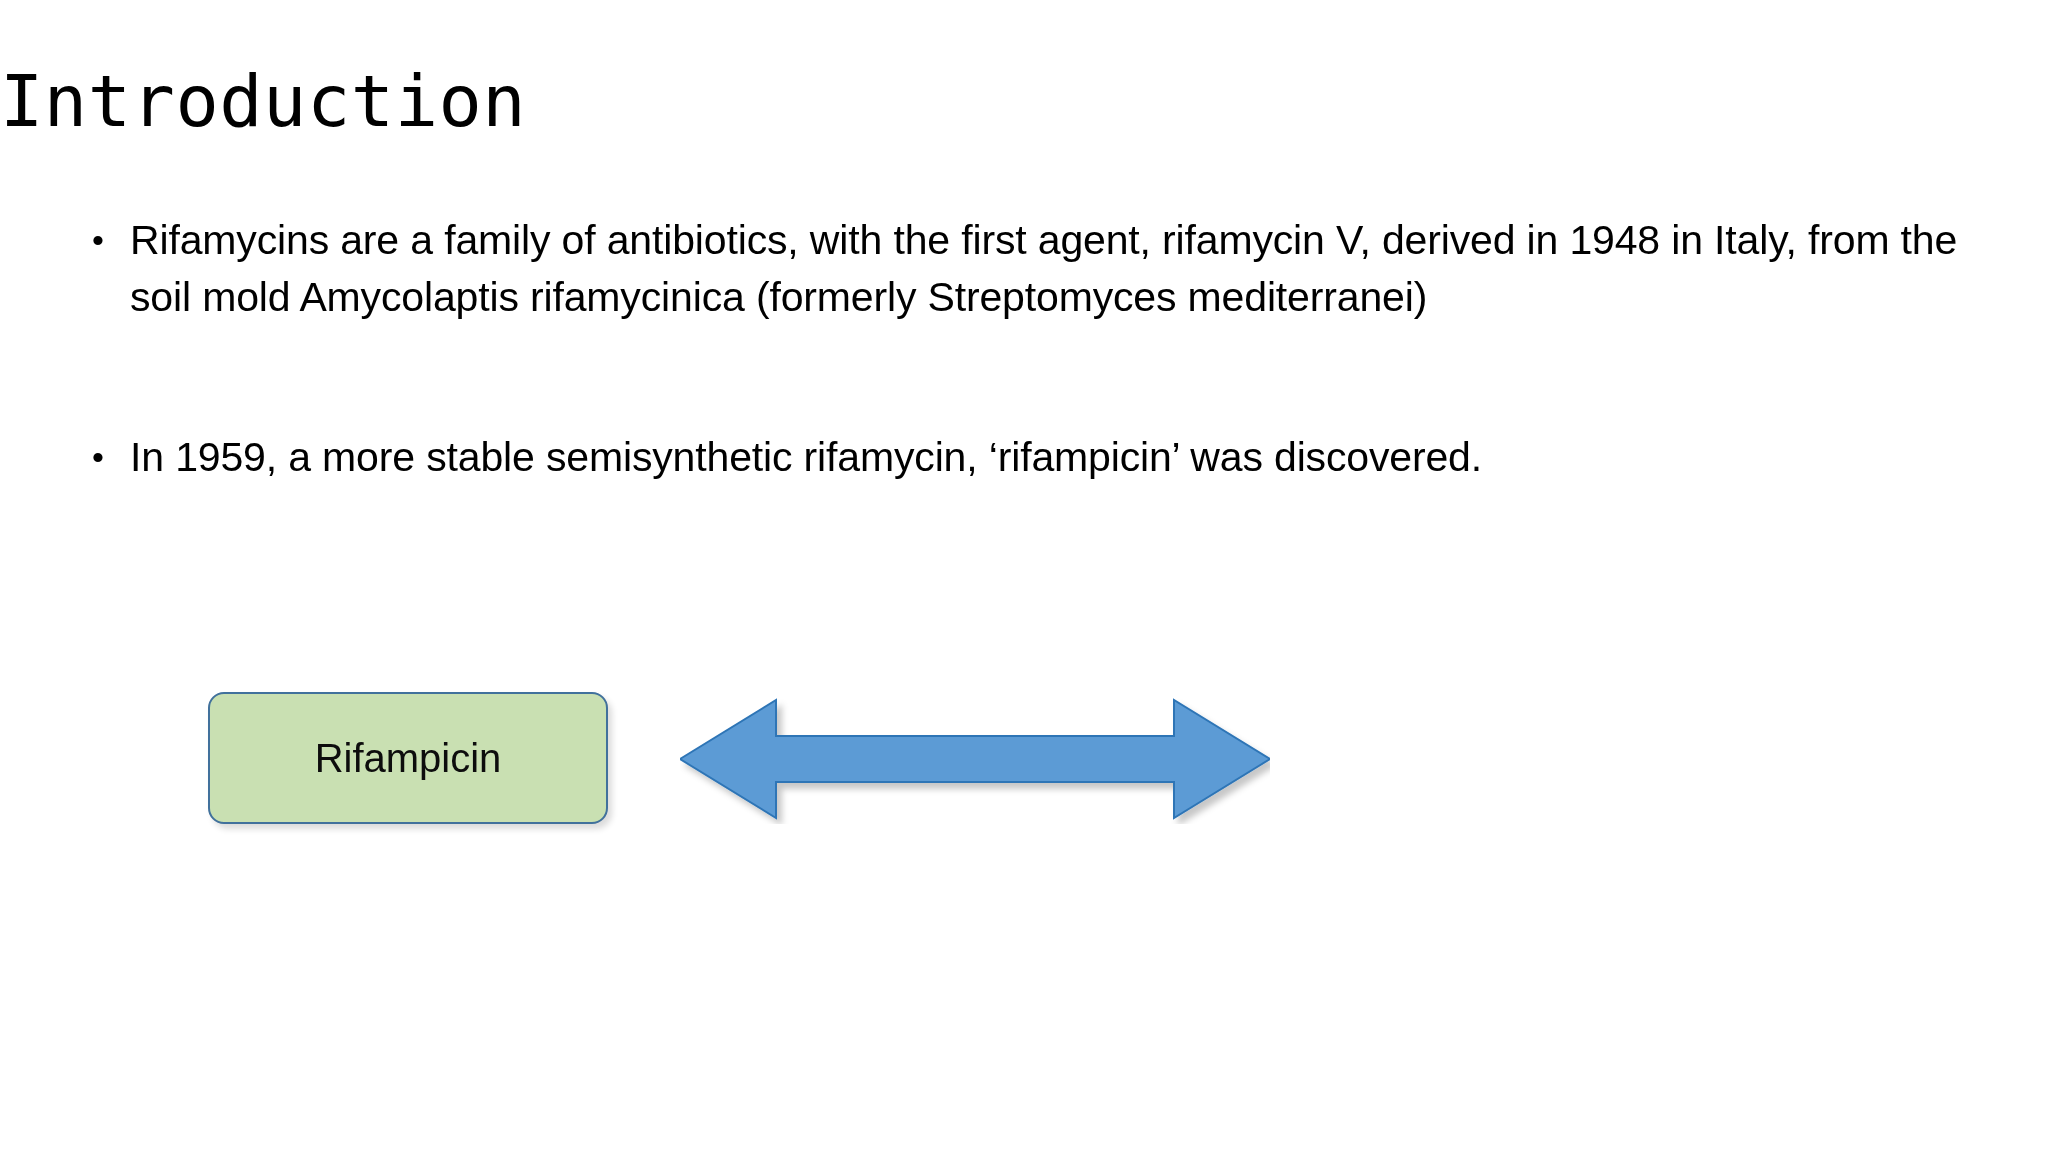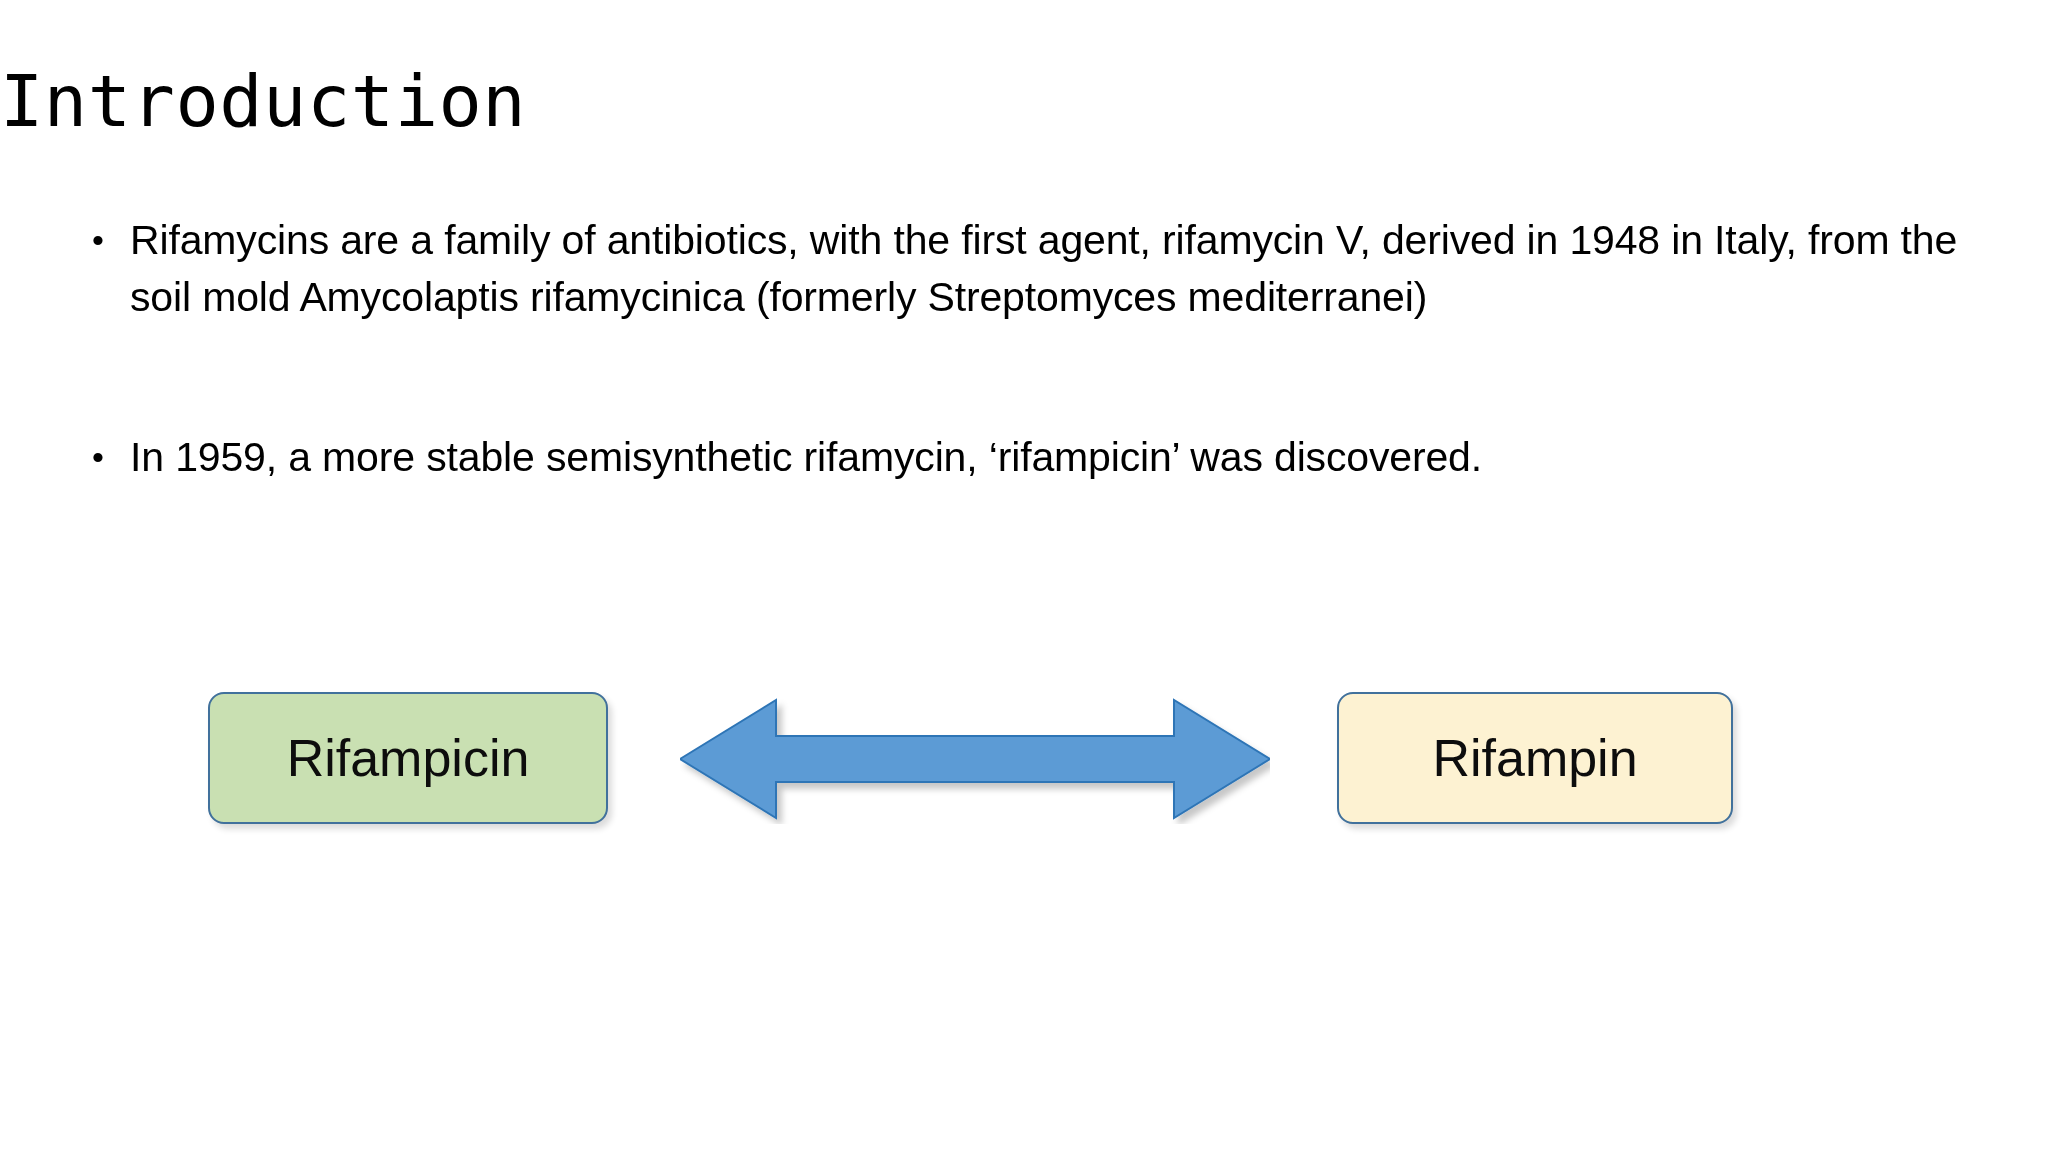--- a/index.html
+++ b/index.html
@@ -86,21 +86,21 @@
 
   .shape-box {
     position: absolute;
     box-sizing: border-box;
     border: 2px solid #41719c;
     border-radius: 16px;
     display: flex;
     align-items: center;
     justify-content: center;
     font-family: "Liberation Sans", sans-serif;
-    font-size: 52px;
+    font-size: 40px;
     color: #0d0d0d;
     box-shadow: 4px 5px 6px rgba(0,0,0,0.14);
   }
   .shape-box.green {
     left: 208px;
     top: 692px;
     width: 400px;
     height: 132px;
     background: #c9e0b2;
   }
@@ -152,19 +152,16 @@
       <svg viewBox="0 0 590 130" preserveAspectRatio="none" aria-hidden="true">
         <defs>
           <filter id="arrowShadow" x="-10%" y="-10%" width="130%" height="140%">
             <feDropShadow dx="5" dy="6" stdDeviation="3" flood-color="#000000" flood-opacity="0.22"></feDropShadow>
           </filter>
         </defs>
         <polygon points="0,65 96,6 96,42 494,42 494,6 590,65 494,124 494,88 96,88 96,124" fill="#5b9bd5" stroke="#2e75b6" stroke-width="2" filter="url(#arrowShadow)"></polygon>
       </svg>
     </div>
 
-    <div class="shape-box yellow">
-      <span>Rifampin</span>
-    </div>
 
   </div>
 
 </div>
 
 </body></html>

